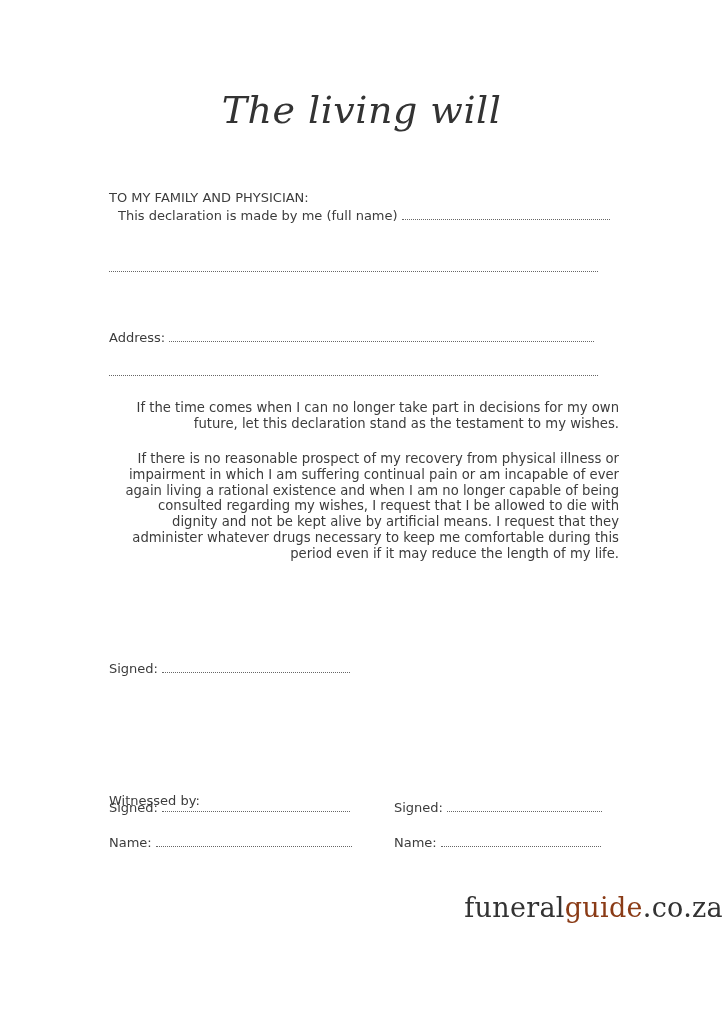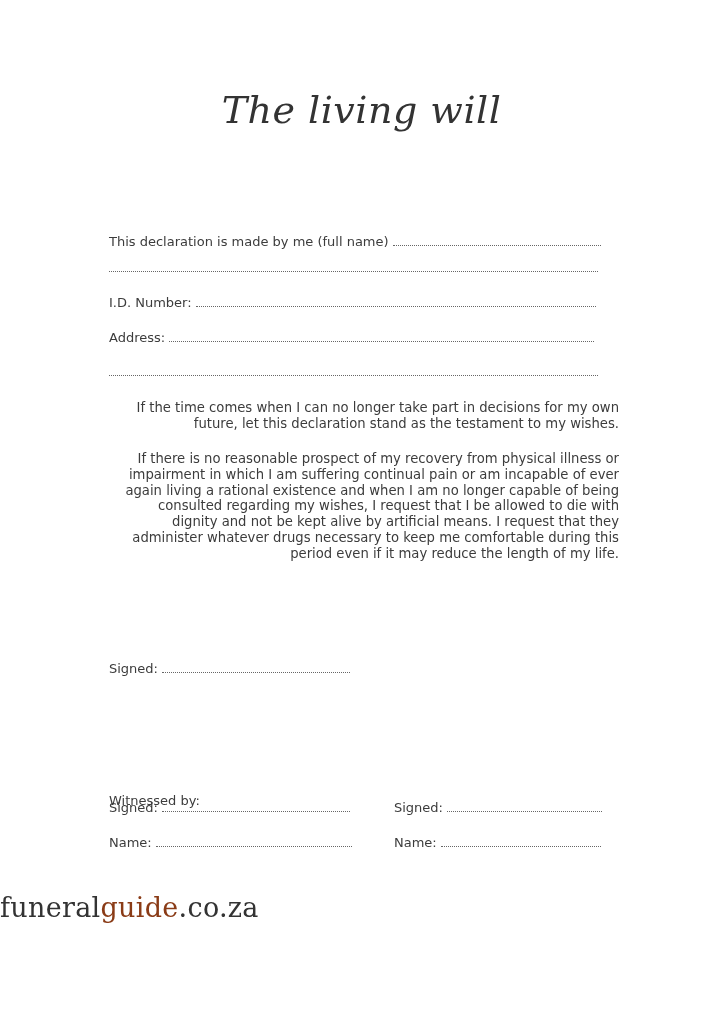--- a/index.html
+++ b/index.html
@@ -5,41 +5,39 @@
   html, body { margin: 0; padding: 0; background: #ffffff; }
   body { width: 723px; height: 1024px; position: relative; overflow: hidden;
          font-family: "DejaVu Sans", sans-serif; color: #3a3a3a; }
   .page { position: absolute; left: 0; top: 0; width: 723px; height: 1024px; background: #fff; }
   .title { position: absolute; left: 0; width: 723px; top: 88px; text-align: center;
            font-family: "DejaVu Serif", serif; font-style: italic; font-size: 38px; color: #333; letter-spacing: 0.5px; }
   .line { position: absolute; left: 109px; font-size: 13px; line-height: 16px; white-space: nowrap; color: #3c3c3c; }
   .dots { display: inline-block; border-bottom: 1.5px dotted #666; height: 11px; vertical-align: baseline; margin-left: 4px; }
   .fulldots { position: absolute; left: 109px; width: 489px; border-bottom: 1.5px dotted #666; height: 0; }
   .para { position: absolute; left: 109px; width: 510px; font-size: 13.2px; line-height: 15.8px; color: #3c3c3c; text-align: right; }
-  .logo { position: absolute; left: 0; width: 723px; top: 892px; text-align: left;
+  .logo { position: absolute; left: 0; width: 723px; top: 892px; text-align: right;
           font-family: "DejaVu Serif", serif; font-size: 27px; color: #333; letter-spacing: 0.3px; }
   .logo .accent { color: #8a3b16; }
 </style>
 </head>
 <body>
 
 <div class="page">
 
   <div class="title">The living will</div>
 
+  <div class="line" style="top:190px;">TO MY FAMILY AND PHYSICIAN:</div>
 
-  <div class="line" style="top:234px;">
+  <div class="line" style="top:208px;margin-left:9px;">
     <span>This declaration is made by me (full name)</span><span class="dots" style="width:208px;"></span>
   </div>
 
   <div class="fulldots" style="top:271px;"></div>
 
-  <div class="line" style="top:295px;">
-    <span>I.D. Number:</span><span class="dots" style="width:400px;"></span>
-  </div>
 
   <div class="line" style="top:330px;">
     <span>Address:</span><span class="dots" style="width:425px;"></span>
   </div>
 
   <div class="fulldots" style="top:375px;"></div>
 
   <div class="para" style="top:400px;">If the time comes when I can no longer take part in decisions for my own future, let this declaration stand as the testament to my wishes.</div>
 
   <div class="para" style="top:451px;">If there is no reasonable prospect of my recovery from physical illness or impairment in which I am suffering continual pain or am incapable of ever again living a rational existence and when I am no longer capable of being consulted regarding my wishes, I request that I be allowed to die with dignity and not be kept alive by artificial means. I request that they administer whatever drugs necessary to keep me comfortable during this period even if it may reduce the length of my life.</div>

